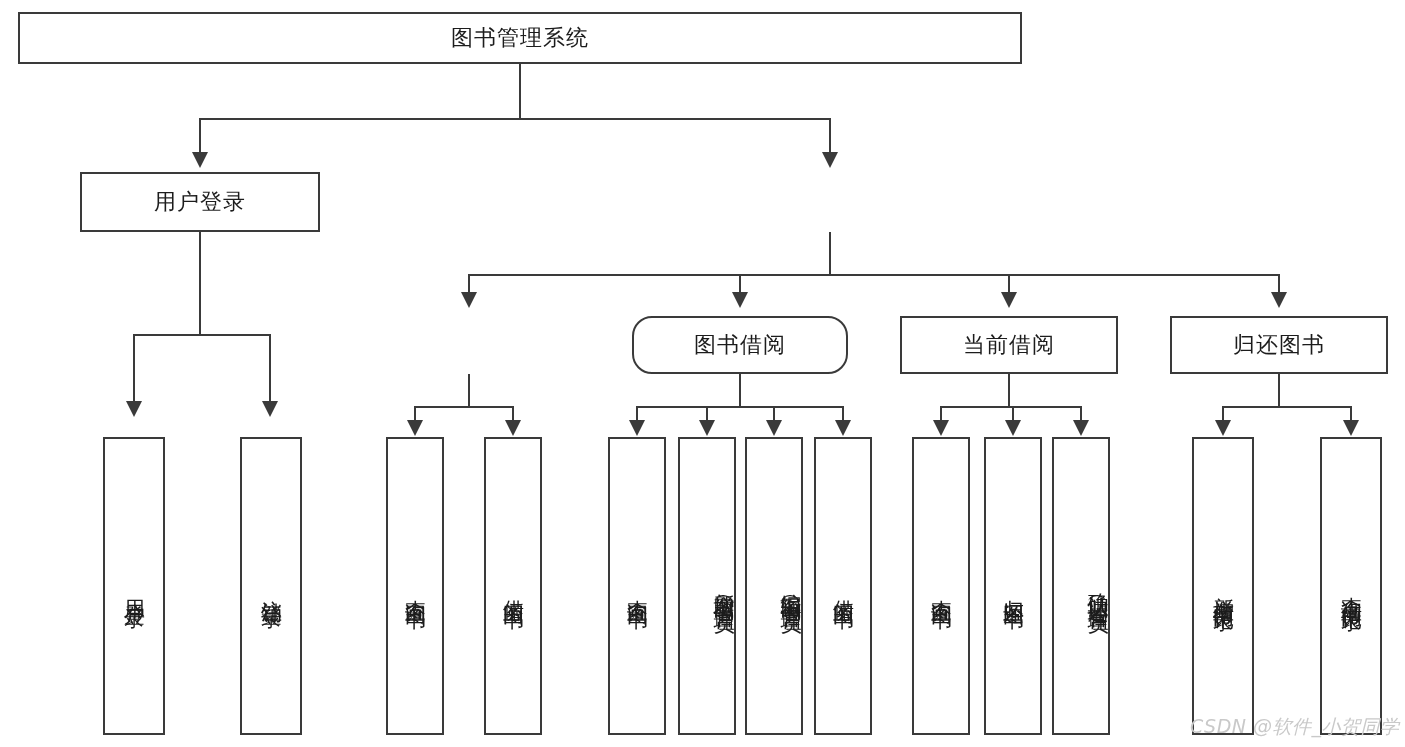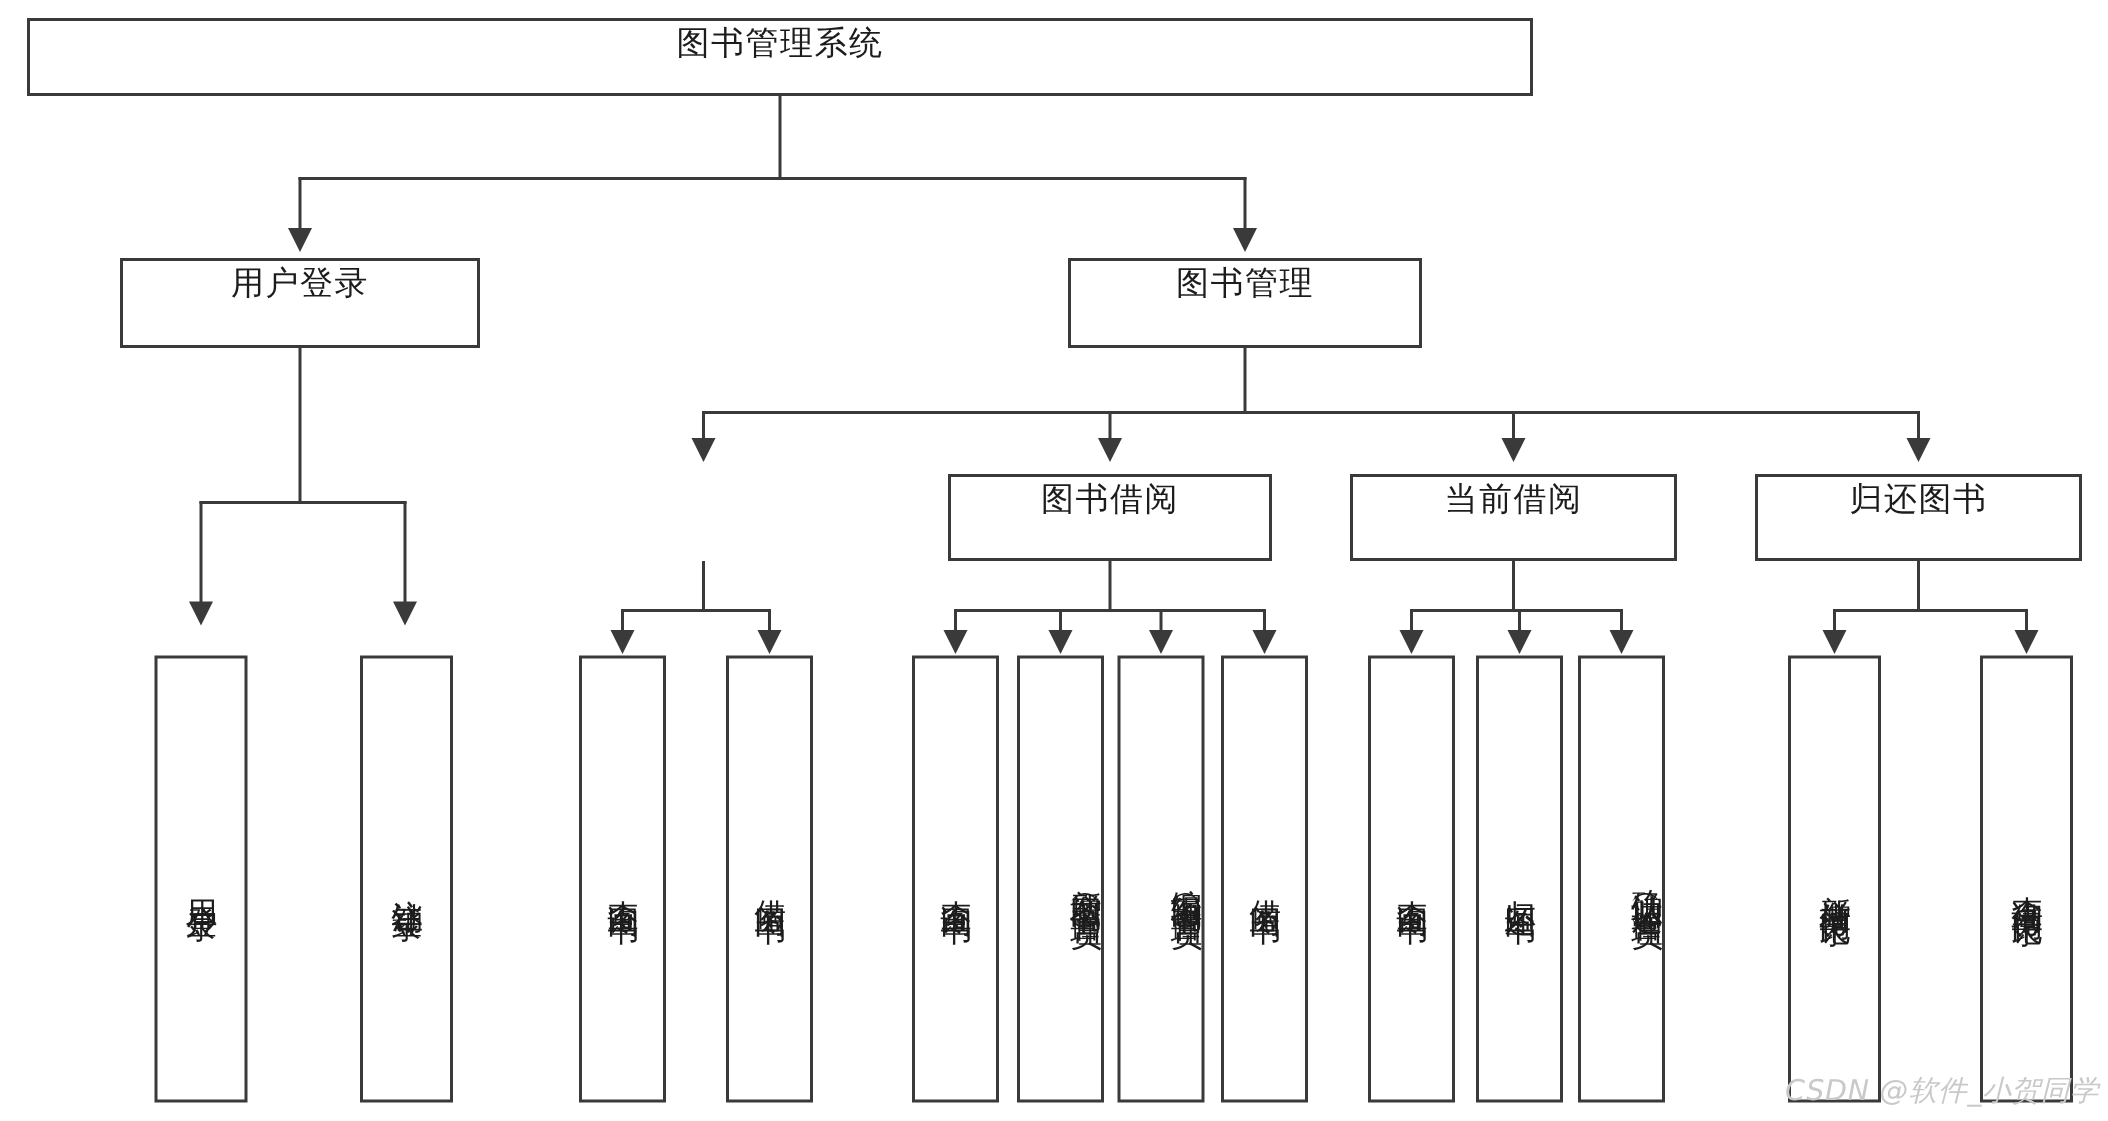--- a/index.html
+++ b/index.html
@@ -17,20 +17,21 @@
     background: #ffffff;
     overflow: hidden;
   }
   
   .node {
     position: absolute;
     box-sizing: border-box;
     border: 2px solid #3a3a3a;
     background: #ffffff;
     display: flex;
+    align-items: center;
     justify-content: center;
     color: #1c1c1c;
   }
   .node.horiz {
     font-size: 22px;
     letter-spacing: 1px;
   }
   .node.vert {
     writing-mode: vertical-rl;
     text-orientation: upright;
@@ -90,44 +91,41 @@
   <div class="hline" style="left:199px;top:118px;width:632px;"></div>
 
   <div class="vline" style="left:199px;top:118px;height:36px;"></div>
   <div class="arrow" style="left:192px;top:152px;"></div>
 
   <div class="vline" style="left:829px;top:118px;height:36px;"></div>
   <div class="arrow" style="left:822px;top:152px;"></div>
 
   <div class="node horiz" style="left:80px;top:172px;width:240px;height:60px;">
     <span>用户登录</span>
-  </div>
-  <div class="node horiz" style="left:712px;top:172px;width:236px;height:60px;">
-    <span>图书管理</span>
   </div>
 
   <div class="vline" style="left:199px;top:232px;height:102px;"></div>
   <div class="hline" style="left:133px;top:334px;width:138px;"></div>
   <div class="vline" style="left:133px;top:334px;height:69px;"></div>
   <div class="arrow" style="left:126px;top:401px;"></div>
   <div class="vline" style="left:269px;top:334px;height:69px;"></div>
   <div class="arrow" style="left:262px;top:401px;"></div>
 
   <div class="vline" style="left:829px;top:232px;height:42px;"></div>
   <div class="hline" style="left:468px;top:274px;width:812px;"></div>
   <div class="vline" style="left:468px;top:274px;height:20px;"></div>
   <div class="arrow" style="left:461px;top:292px;"></div>
   <div class="vline" style="left:739px;top:274px;height:20px;"></div>
   <div class="arrow" style="left:732px;top:292px;"></div>
   <div class="vline" style="left:1008px;top:274px;height:20px;"></div>
   <div class="arrow" style="left:1001px;top:292px;"></div>
   <div class="vline" style="left:1278px;top:274px;height:20px;"></div>
   <div class="arrow" style="left:1271px;top:292px;"></div>
 
-  <div class="node horiz" style="left:632px;top:316px;width:216px;height:58px;">
+  <div class="node horiz" style="left:632px;top:316px;width:216px;height:58px;border-radius:20px;">
     <span>图书借阅</span>
   </div>
   <div class="node horiz" style="left:900px;top:316px;width:218px;height:58px;">
     <span>当前借阅</span>
   </div>
   <div class="node horiz" style="left:1170px;top:316px;width:218px;height:58px;">
     <span>归还图书</span>
   </div>
 
   <div class="vline" style="left:468px;top:374px;height:32px;"></div>

